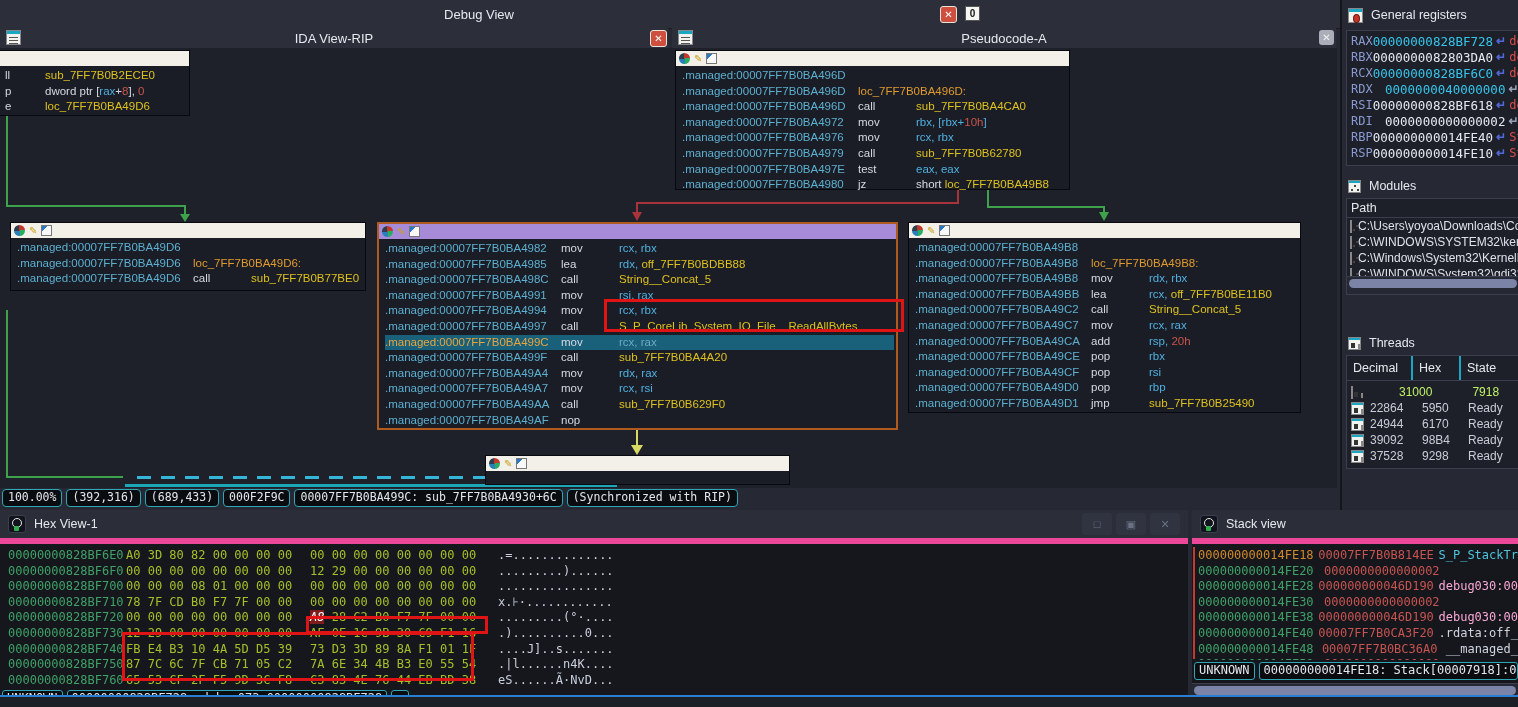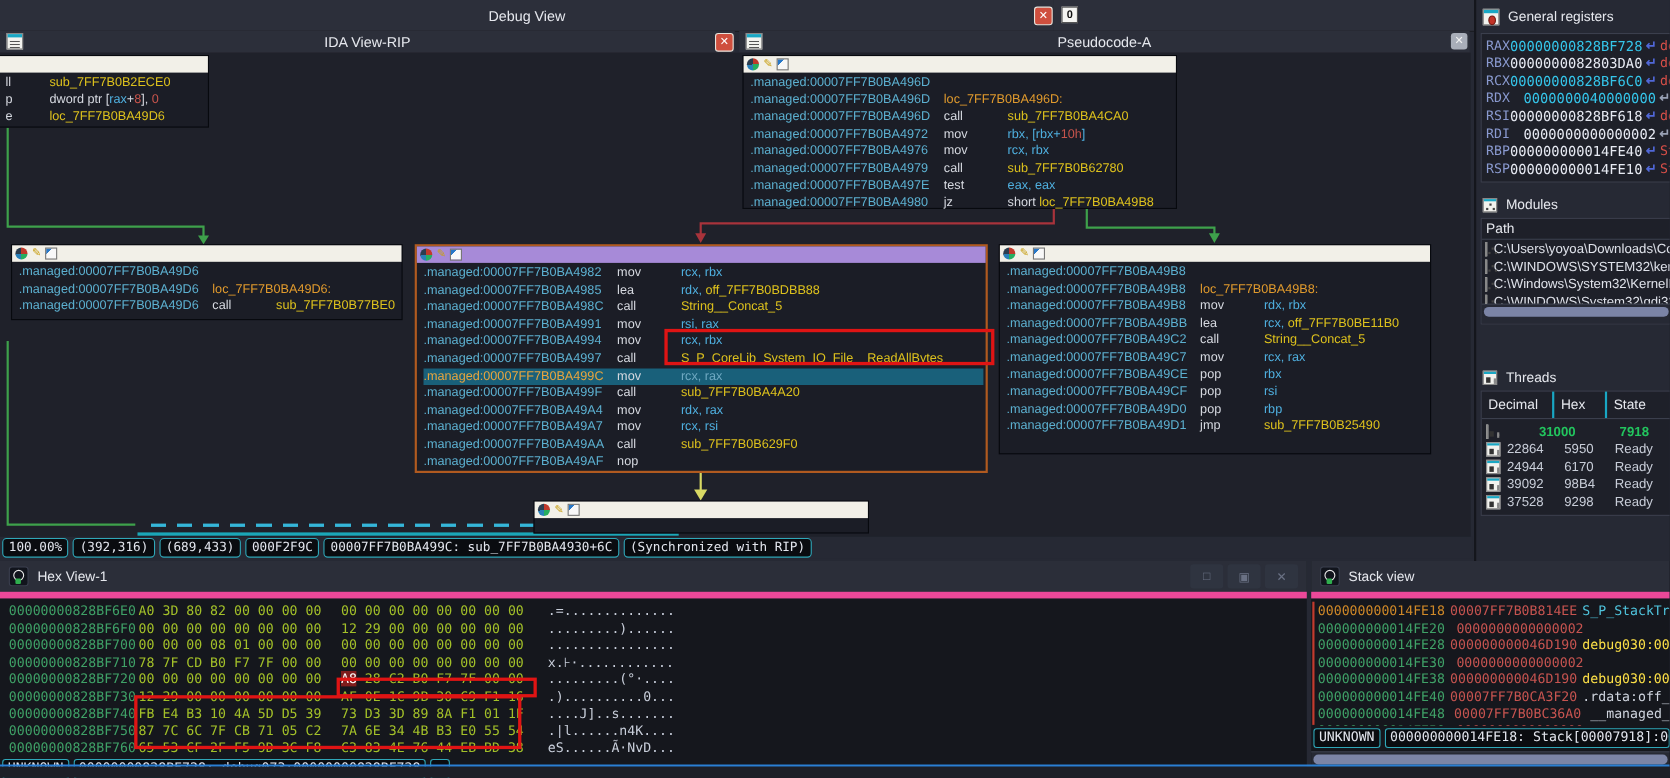--- a/index.html
+++ b/index.html
@@ -85,48 +85,48 @@
   .mod-row{display:flex;align-items:center;gap:6px;height:16px;padding-left:3px;white-space:nowrap;overflow:hidden;}
   .mod-t{color:#dfe2ea;font-size:12px;}
   .hscroll{height:13px;background:#262934;border-top:1px solid #3b3f4d;padding:2px;}
   .hthumb{height:9px;background:#7b84a6;border-radius:5px;}
 
   .thr-hrow{display:flex;align-items:center;height:24px;border-bottom:1px solid #3b3f4d;color:#e6e8ee;font-size:12.5px;}
   .thr-hrow span{padding-left:6px;}
   .th-c1{width:66px;border-right:2px solid #19a7c4;height:100%;display:flex;align-items:center;box-sizing:border-box;}
   .th-c2{width:48px;border-right:2px solid #19a7c4;height:100%;display:flex;align-items:center;box-sizing:border-box;}
   .thr-row{display:flex;align-items:center;height:16px;color:#c8cdd8;font-size:12px;}
-  .thr-row.cur{color:#22c55e;font-weight:bold;gap:40px;}
+  .thr-row.cur{color:#bef264;font-weight:normal;gap:40px;}
   .thr-row .ic{margin:0 6px 0 4px;}
   .td-d{width:52px;} .td-h{width:46px;}
 
   
   .panel-title{background:#2b2e39;height:28px;display:flex;align-items:center;gap:8px;padding-left:8px;
                color:#e6e8ee;font-size:12.5px;border-bottom:6px solid #ec4899;}
   #hexpanel{left:0;top:510px;width:1188px;height:187px;background:#15171d;}
   #stackpanel{left:1192px;top:510px;width:326px;height:187px;background:#15171d;}
   .winbtns{margin-left:auto;display:flex;gap:4px;padding-right:8px;}
   .winbtn{width:30px;height:22px;background:#2f3440;border-radius:3px;color:#6a7184;display:flex;
           align-items:center;justify-content:center;font-size:11px;}
 
   .hx-row{display:flex;white-space:pre;font-family:"DejaVu Sans Mono",monospace;font-size:12px;line-height:15.6px;}
   .hx-addr{width:118px;color:#3fa167;padding-left:8px;}
   .hx-g{width:168px;color:#a3c029;margin-right:16px;}
   .hx-ascii{color:#c9cfdb;margin-left:4px;}
-  .hlbyte{background:#7f1d1d;color:#fff;}
+  .hlbyte{background:#7f1d1d;color:#fff;font-style:italic;}
   .statusrow{display:flex;gap:4px;align-items:center;padding:2px 0 0 2px;}
   .sbadge{font-family:"DejaVu Sans Mono",monospace;font-size:12px;color:#e3e6ee;background:#0a0c10;
           border:1px solid #2fa7b8;border-radius:3px;padding:0 4px;height:16px;line-height:15px;white-space:pre;}
   .sbadge.empty{width:8px;}
 
   .stk-row{display:flex;white-space:pre;font-family:"DejaVu Sans Mono",monospace;font-size:12px;line-height:15.6px;}
   .stk-a{width:126px;color:#3fa167;padding-left:6px;}
   .stk-a.hot{color:#d08928;}
   .stk-v{width:126px;color:#c75450;}
-  .stk-c.cyan{color:#4fc3dc;} .stk-c.green{color:#fde047;} .stk-c.light{color:#cfd4de;}
+  .stk-c.cyan{color:#4fc3dc;} .stk-c.green{color:#f9a8d4;} .stk-c.light{color:#cfd4de;}
 
   #footerline{left:0;top:695px;width:1518px;height:2px;background:#2a7fd4;}
   #footerdark{left:0;top:697px;width:1518px;height:10px;background:#1d1f27;}
 </style>
 </head>
 <body>
 
 <div id="root">
 
   <div class="abs bar" style="left:0;top:0;width:958px;height:28px;">
@@ -234,20 +234,21 @@
         <span class="penicon">✎</span>
         <span class="chricon"></span>
       </div>
       <div class="blk-body">
           <div class="asm-line"><span class="addr">.managed:00007FF7B0BA49B8</span></div>
           <div class="asm-line"><span class="addr">.managed:00007FF7B0BA49B8</span><span class="c-loc">loc_7FF7B0BA49B8:</span></div>
           <div class="asm-line"><span class="addr">.managed:00007FF7B0BA49B8</span><span class="mn">mov</span><span class="c-reg">rdx, rbx</span></div>
           <div class="asm-line"><span class="addr">.managed:00007FF7B0BA49BB</span><span class="mn">lea</span><span class="c-reg">rcx, </span><span class="c-fn">off_7FF7B0BE11B0</span></div>
           <div class="asm-line"><span class="addr">.managed:00007FF7B0BA49C2</span><span class="mn">call</span><span class="c-fn">String__Concat_5</span></div>
           <div class="asm-line"><span class="addr">.managed:00007FF7B0BA49C7</span><span class="mn">mov</span><span class="c-reg">rcx, rax</span></div>
+          <div class="asm-line"><span class="addr">.managed:00007FF7B0BA49CA</span><span class="mn">add</span><span class="c-reg">rsp, </span><span class="c-num">20h</span></div>
           <div class="asm-line"><span class="addr">.managed:00007FF7B0BA49CE</span><span class="mn">pop</span><span class="c-reg">rbx</span></div>
           <div class="asm-line"><span class="addr">.managed:00007FF7B0BA49CF</span><span class="mn">pop</span><span class="c-reg">rsi</span></div>
           <div class="asm-line"><span class="addr">.managed:00007FF7B0BA49D0</span><span class="mn">pop</span><span class="c-reg">rbp</span></div>
           <div class="asm-line"><span class="addr">.managed:00007FF7B0BA49D1</span><span class="mn">jmp</span><span class="c-fn">sub_7FF7B0B25490</span></div>
         </div>
     </div>
 
     <div id="blk-bottom" class="blk" style="left:485px;top:407px;width:305px;height:30px;">
       <div class="blk-title">
         <span class="pieicon"></span>

